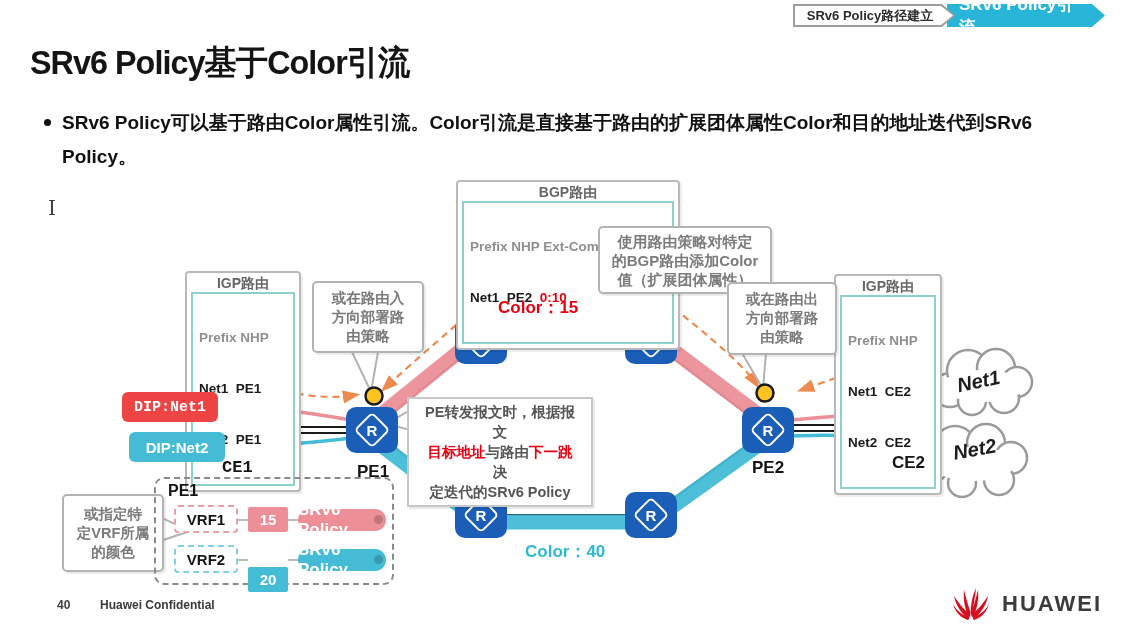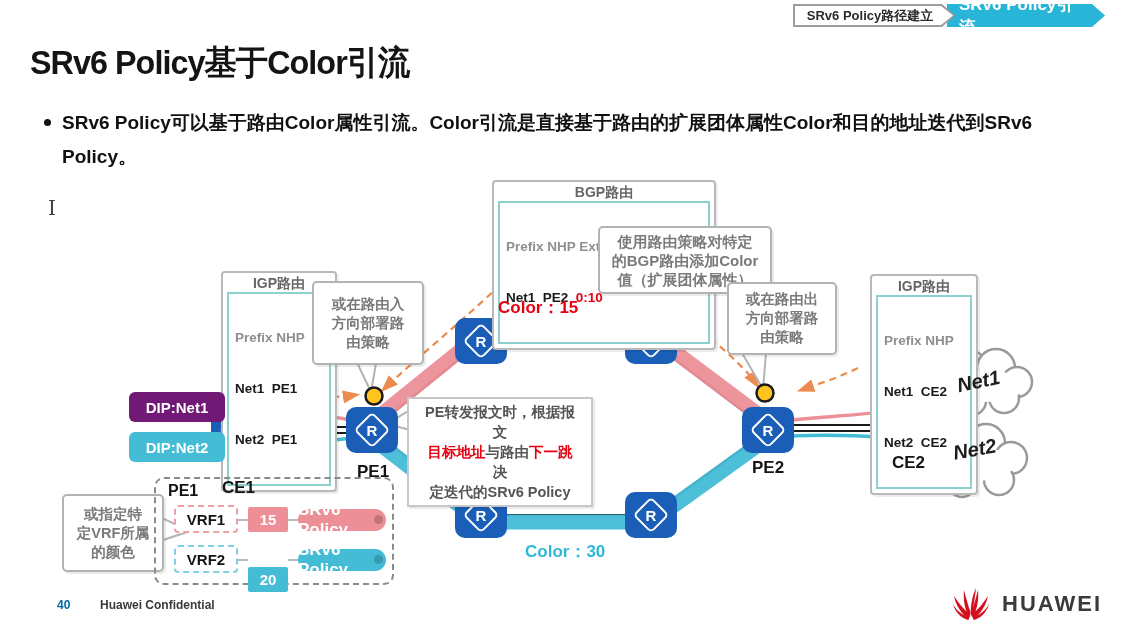--- a/index.html
+++ b/index.html
@@ -12,21 +12,21 @@
   .tab-inner { position:absolute; inset:2px 2px 2px 2px; clip-path:polygon(0 0, calc(100% - 12px) 0, 100% 50%, calc(100% - 12px) 100%, 0 100%); background:#fff; display:flex; align-items:center; justify-content:center; font-size:13px; font-weight:bold; color:#2b2b2b; padding-right:8px; }
   .tab-cyan { position:relative; height:23px; margin-left:-8px; clip-path:polygon(0 0, calc(100% - 13px) 0, 100% 50%, calc(100% - 13px) 100%, 0 100%); background:#29B5D8; color:#fff; display:flex; align-items:center; justify-content:center; font-size:17px; font-weight:bold; padding:0 16px 0 12px; z-index:1; }
 
   .slide-title { position:absolute; left:30px; top:40px; font-size:34px; font-weight:800; color:#141414; letter-spacing:-1px; transform:scaleX(.95); transform-origin:left center; white-space:nowrap; }
   .bullet-wrap { position:absolute; left:40px; top:106px; width:1070px; font-size:19px; font-weight:600; color:#111; line-height:34px; }
   .bullet-wrap .dot { position:absolute; left:4px; top:13px; width:7px; height:7px; border-radius:50%; background:#111; }
   .bullet-text { padding-left:22px; }
   .ibeam { position:absolute; left:48px; top:196px; font-family:"DejaVu Serif",serif; font-size:20px; color:#3c3c3c; }
 
   
-  .rbox { position:absolute; background:#fff; border:2px solid #b9b9b9; border-radius:4px; box-shadow:2px 2px 0 rgba(0,0,0,.07); padding:2px 4px 4px 4px; z-index:6;margin-left:36px; }
+  .rbox { position:absolute; background:#fff; border:2px solid #b9b9b9; border-radius:4px; box-shadow:2px 2px 0 rgba(0,0,0,.07); padding:2px 4px 4px 4px; z-index:6; }
   .rbox .rtitle { text-align:center; font-size:14px; font-weight:bold; color:#666; line-height:17px; }
   .rbox .inner { border:2px solid #8ed0cd; background:#fff; padding:1px 6px 2px 6px; font-size:13.5px; font-weight:bold; line-height:17px; white-space:pre; }
   .rbox .hdr { color:#8f8f8f; }
   .rbox .rw { color:#1a1a1a; }
   .red { color:#E60012; }
 
   
   .bubble { position:absolute; background:#fff; border:2px solid #b3b3b3; border-radius:5px; box-shadow:2px 2px 0 rgba(0,0,0,.08); color:#7a7a7a; font-size:14.5px; font-weight:bold; text-align:center; white-space:pre-line; display:flex; align-items:center; justify-content:center; line-height:19px; z-index:6; padding:2px 4px; }
   .fwd-bubble { position:absolute; left:407px; top:397px; width:186px; background:#fff; border:2px solid #c7c7c7; box-shadow:2px 2px 0 rgba(0,0,0,.08); font-size:14.5px; font-weight:bold; color:#555; text-align:center; line-height:20px; z-index:6; padding:3px 12px; }
 
@@ -45,21 +45,21 @@
   .vrfbox .vb-title { position:absolute; left:12px; top:3px; font-size:16px; font-weight:bold; color:#141414; }
   .vrf-cell { position:absolute; width:64px; height:28px; border-radius:4px; background:#fff; display:flex; align-items:center; justify-content:center; font-size:15px; font-weight:bold; color:#141414; }
   .vrf-pink { border:2px dashed #ECA0A6; }
   .vrf-cyan { border:2px dashed #7ED0E2; }
   .cval { position:absolute; width:40px; height:25px; display:flex; align-items:center; justify-content:center; color:#fff; font-size:15px; font-weight:bold; border-radius:2px; }
   .pill { position:absolute; width:88px; height:22px; border-radius:11px; color:#fff; font-size:17px; font-weight:bold; display:flex; align-items:center; justify-content:center; }
   .pill:after { content:""; position:absolute; right:3px; top:6px; width:9px; height:9px; border-radius:50%; background:rgba(0,0,0,.18); }
   .conn { position:absolute; height:0; border-top:2px dashed #bbb; }
 
   
-  .footer-num { position:absolute; left:57px; top:598px; font-size:12px; font-weight:bold; color:#0369a1; }
+  .footer-num { position:absolute; left:57px; top:598px; font-size:12px; font-weight:bold; color:#404040; }
   .footer-conf { position:absolute; left:100px; top:598px; font-size:12px; font-weight:bold; color:#3a3a3a; }
   .brand { position:absolute; left:948px; top:584px; display:flex; align-items:center; z-index:6; }
   .brand-text { font-size:22px; font-weight:bold; color:#3b3b3b; letter-spacing:2px; margin-left:8px; }
 
   svg.layer { position:absolute; inset:0; z-index:4; }
 </style>
 </head>
 <body>
 
 <div id="page">
@@ -173,40 +173,40 @@
 
   <div class="rbox" style="left:834px; top:274px; width:108px;">
     <div class="rtitle">IGP路由</div>
     <div class="inner">
       <div class="hdr">Prefix NHP</div>
       <div class="rw">Net1  CE2</div>
       <div class="rw">Net2  CE2</div>
     </div>
   </div>
 
-  <div class="bubble" style="left:312px; top:281px; width:112px; height:84px;">或在路由入
+  <div class="bubble" style="left:312px; top:281px; width:112px; height:72px;">或在路由入
 方向部署路
 由策略</div>
   <div class="bubble" style="left:598px; top:226px; width:174px; height:68px; font-size:15px;">使用路由策略对特定
 的BGP路由添加Color
 值（扩展团体属性）</div>
   <div class="bubble" style="left:727px; top:282px; width:110px; height:73px;">或在路由出
 方向部署路
 由策略</div>
   <div class="bubble" style="left:62px; top:494px; width:102px; height:78px;">或指定特
 定VRF所属
 的颜色</div>
 
   <div class="fwd-bubble">
     <div><span>PE转发报文时，根据报文</span></div>
     <div><span class="red">目标地址</span><span>与路由</span><span class="red">下一跳</span><span>决</span></div>
     <div><span>定迭代的SRv6 Policy</span></div>
   </div>
 
-  <div class="dip" style="left:129px; top:392px; background:#701a75;">DIP:Net1</div>
+  <div class="dip" style="left:122px; top:392px; background:#ef4444;font-family:Liberation Mono, monospace;">DIP:Net1</div>
   <div class="dip" style="left:129px; top:432px; background:#45BCD6;">DIP:Net2</div>
 
   <div class="router" style="left:211px; top:407px;">
       <div class="diamond"></div>
       <span class="rletter">R</span>
     </div>
   <div class="router" style="left:346px; top:407px;">
       <div class="diamond"></div>
       <span class="rletter">R</span>
     </div>
@@ -228,27 +228,27 @@
     </div>
   <div class="router" style="left:742px; top:407px;">
       <div class="diamond"></div>
       <span class="rletter">R</span>
     </div>
   <div class="router" style="left:880px; top:403px;">
       <div class="diamond"></div>
       <span class="rletter">R</span>
     </div>
 
-  <div class="node-label" style="left:222px; top:478px;">CE1</div>
+  <div class="node-label" style="left:222px; top:458px;font-family:Liberation Mono, monospace;">CE1</div>
   <div class="node-label" style="left:357px; top:462px;">PE1</div>
   <div class="node-label" style="left:752px; top:458px;">PE2</div>
   <div class="node-label" style="left:892px; top:453px;">CE2</div>
 
   <div class="color-label" style="left:498px; top:296px; color:#E60012;">Color：15</div>
-  <div class="color-label" style="left:525px; top:540px; color:#2FB9D6;">Color：30</div>
+  <div class="color-label" style="left:525px; top:540px; color:#2FB9D6;">Color：40</div>
 
   <div class="cloud-label" style="left:957px; top:370px; transform:rotate(-12deg);">Net1</div>
   <div class="cloud-label" style="left:953px; top:438px; transform:rotate(-10deg);">Net2</div>
 
   <div class="vrfbox">
     <div class="vb-title">PE1</div>
     <div class="vrf-cell vrf-pink" style="left:18px; top:26px;">VRF1</div>
     <div class="conn" style="left:82px; top:40px; width:10px;"></div>
     <div class="cval" style="left:92px; top:28px; background:#EC8F97;">15</div>
     <div class="conn" style="left:132px; top:40px; width:10px;"></div>

